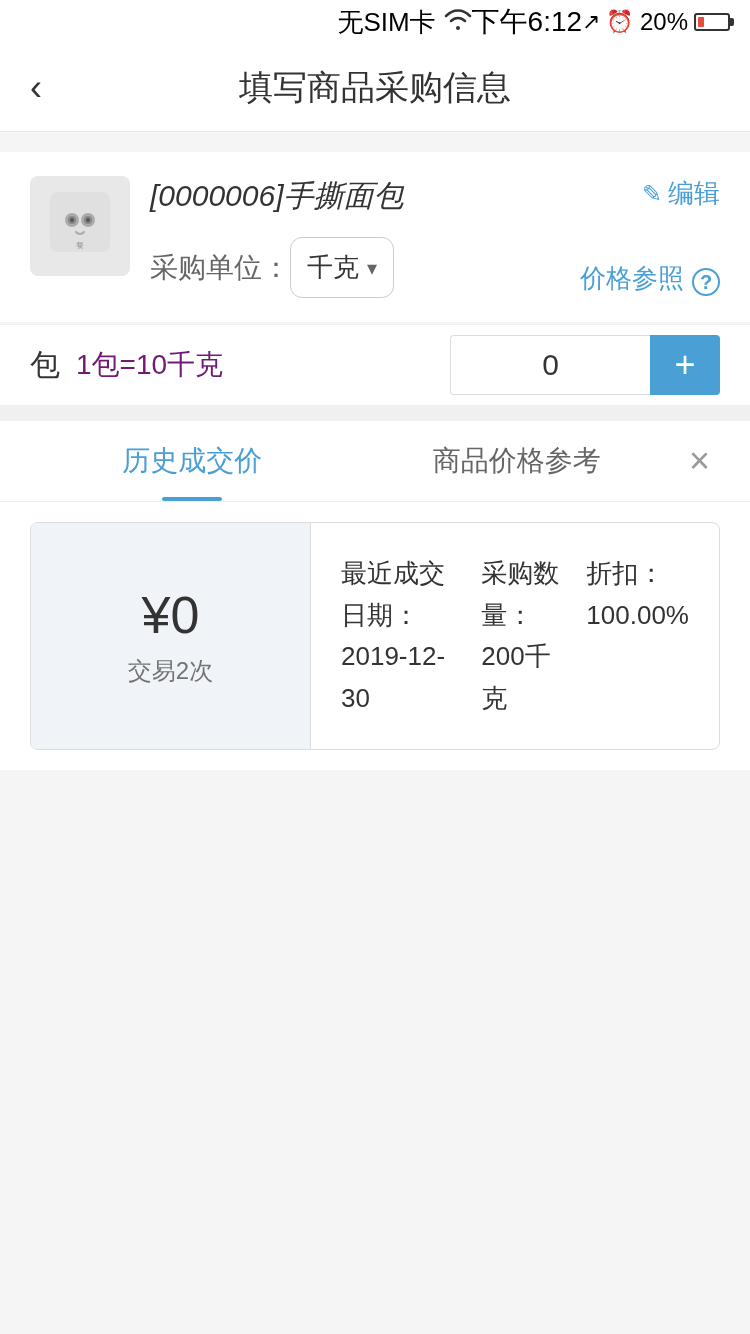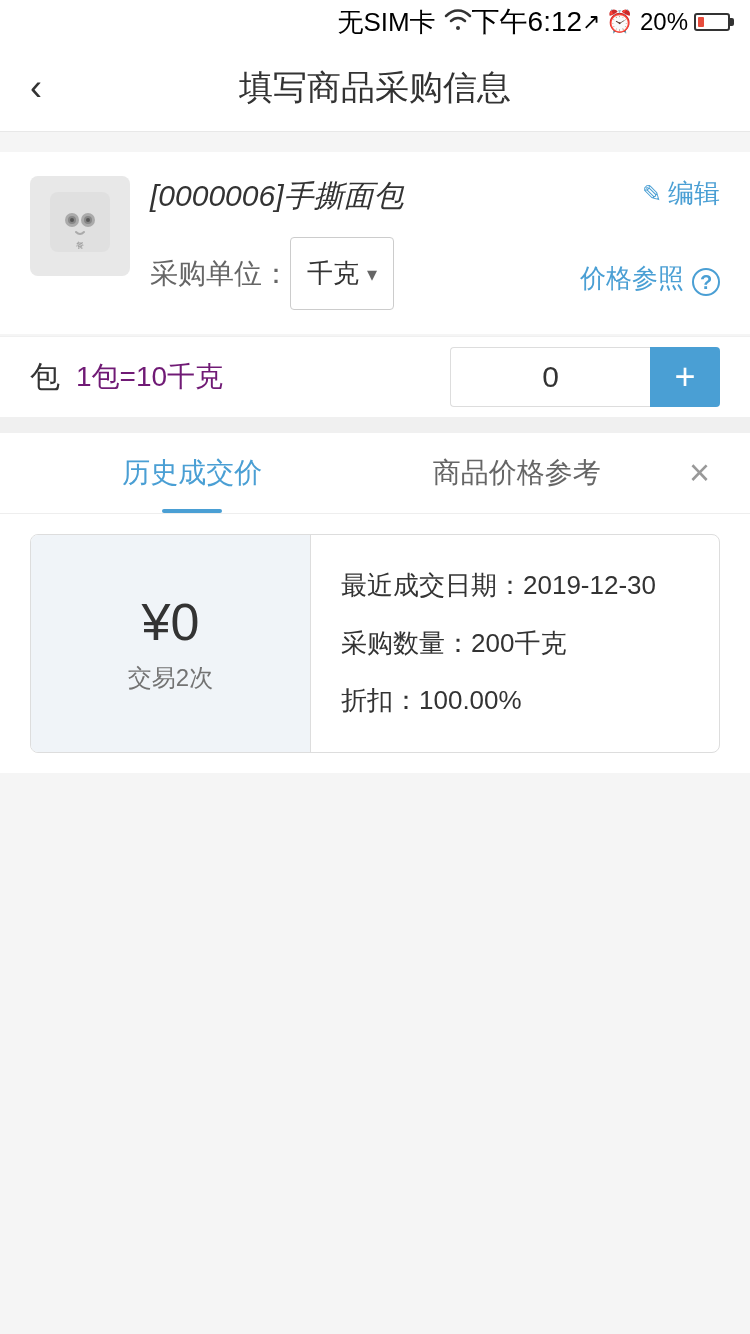--- a/index.html
+++ b/index.html
@@ -136,22 +136,22 @@
     .product-unit-row {
       display: flex;
       align-items: center;
     }
     .unit-label {
       font-size: 28px;
       color: #666;
     }
     .unit-select {
       border: 1px solid #ccc;
-      border-radius: 4px;
-      padding: 18px 16px;
+      border-radius: 12px;
+      padding: 12px 16px;
       font-size: 26px;
       color: #333;
       background: #fff;
       display: flex;
       align-items: center;
       gap: 8px;
     }
     .unit-select-arrow {
       font-size: 20px;
       color: #666;
@@ -322,21 +322,21 @@
     }
     .price-transactions {
       font-size: 24px;
       color: #737373;
       margin-top: 10px;
     }
     .price-card-right {
       flex: 1;
       padding: 30px 30px;
       display: flex;
-      flex-direction: column;
+      flex-direction: row;
       gap: 16px;
       justify-content: center;
     }
     .price-detail-row {
       font-size: 26px;
       color: #333;
       line-height: 1.6;
     }
 
     

